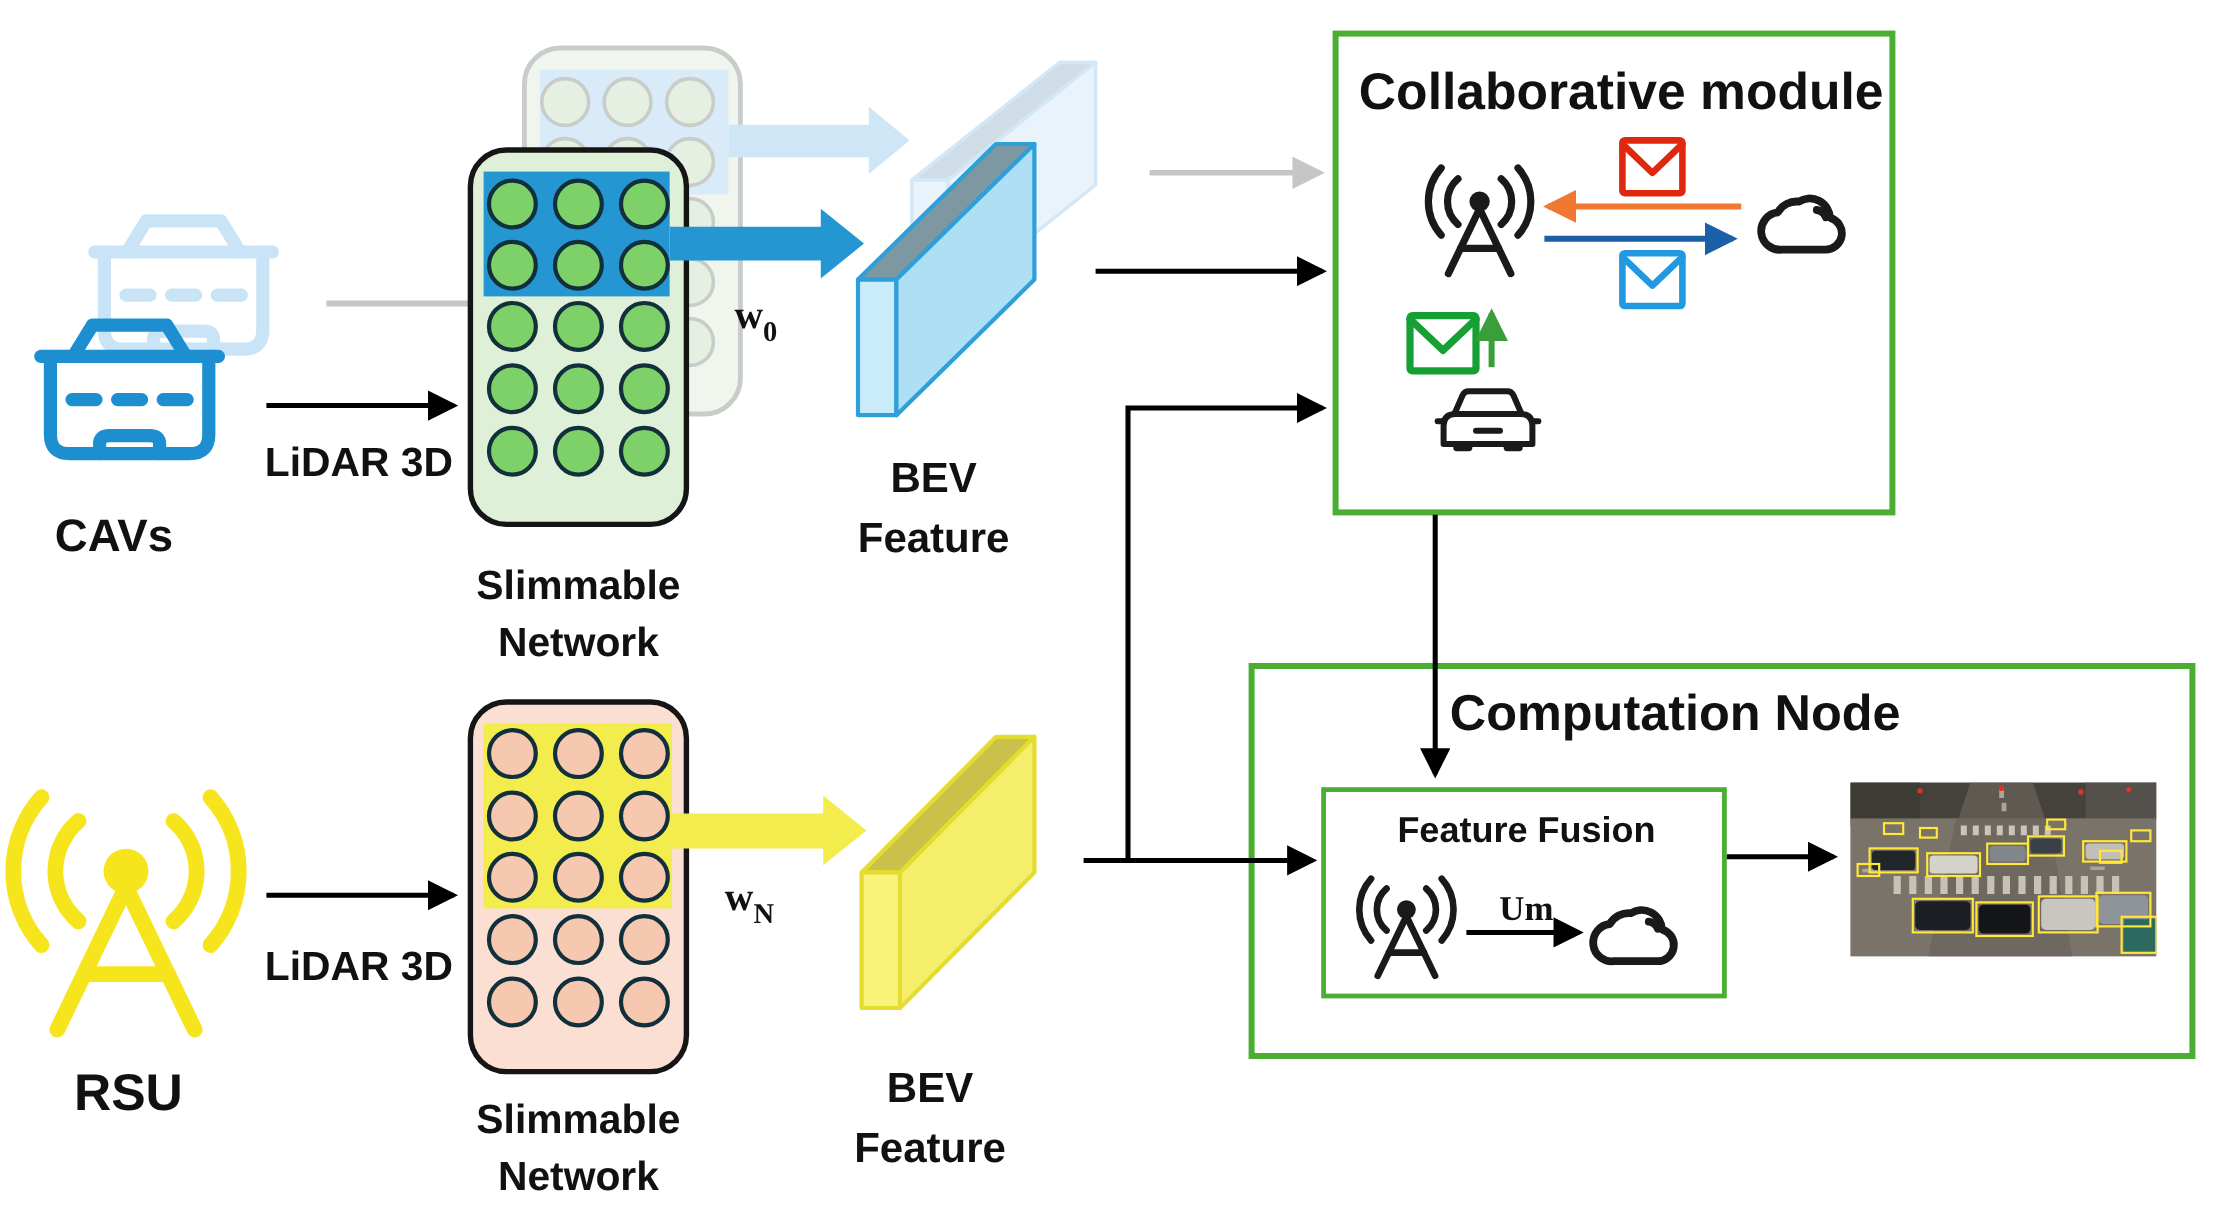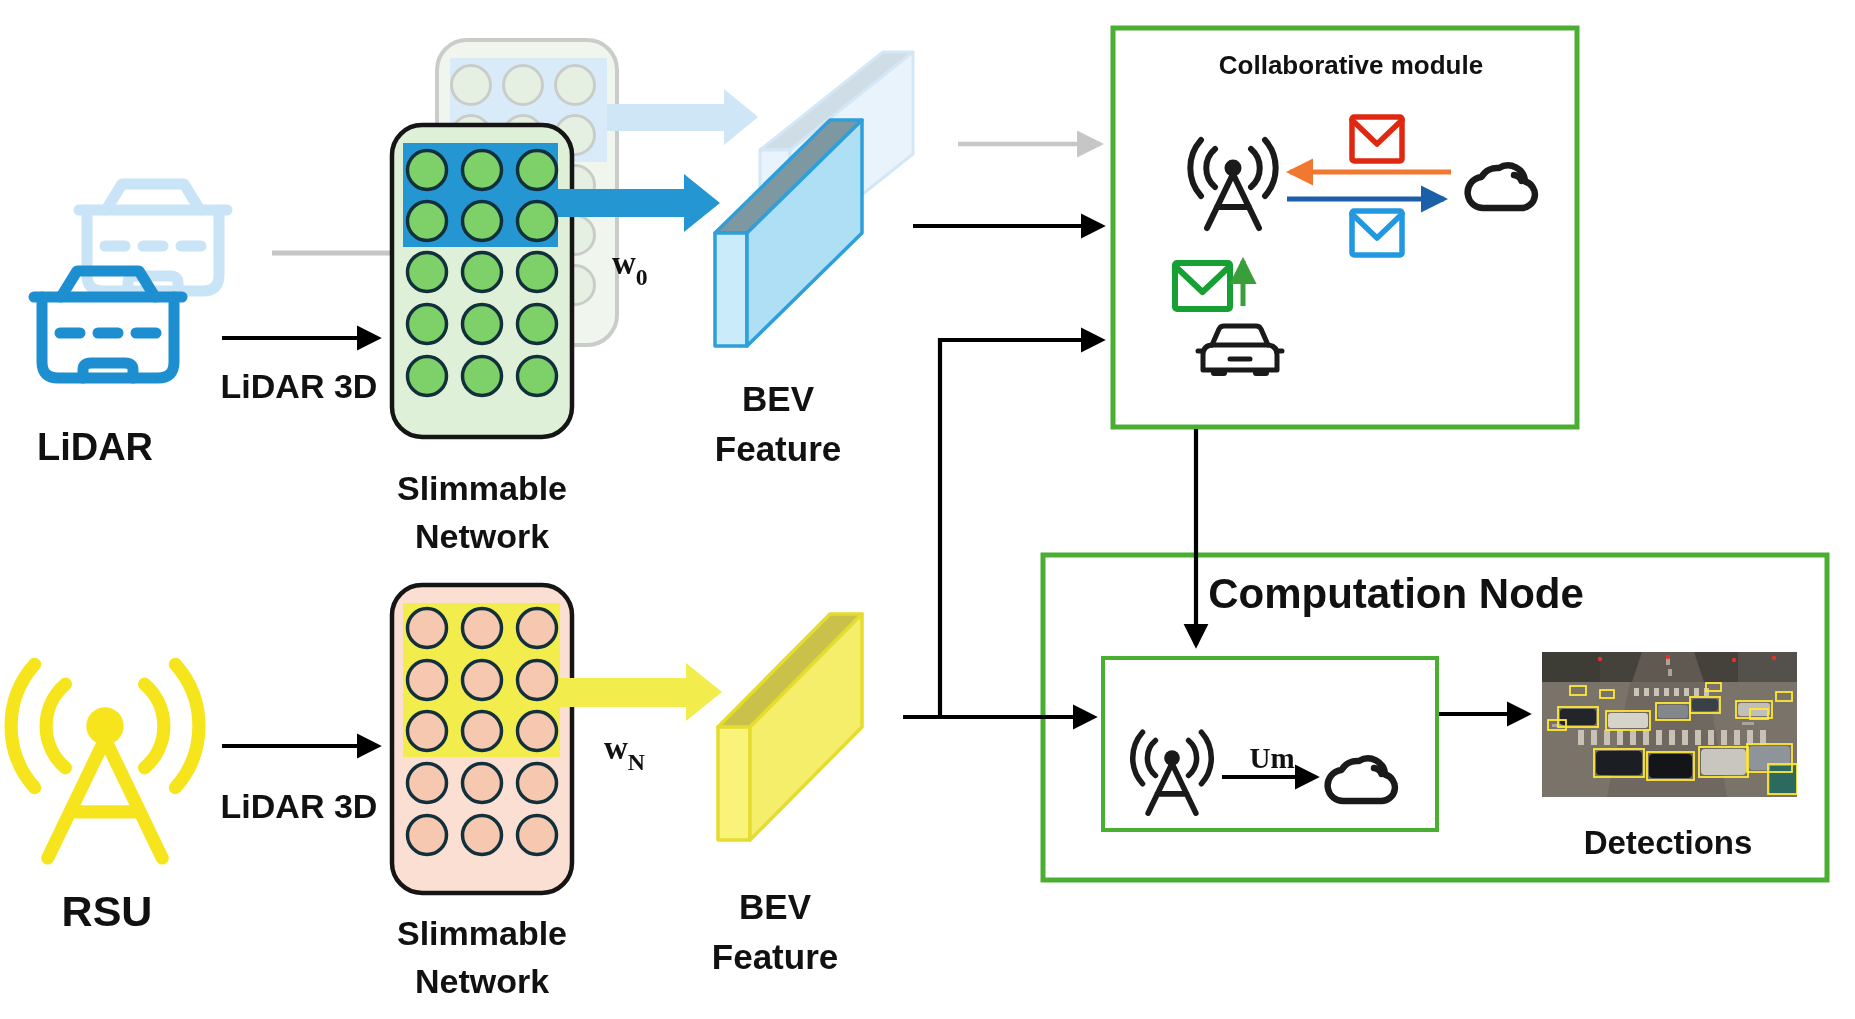--- a/index.html
+++ b/index.html
@@ -276,21 +276,21 @@
     <use href="#carShape" x="1200" y="323" class="icon-black"></use>
   </g>
 
   <g>
     <use href="#antennaShape" transform="translate(1172,758) scale(0.92)" class="icon-black"></use>
     <path class="k-arrow" d="M1222,777 H1316" stroke-width="5" marker-end="url(#ah)"></path>
     <use href="#cloudShape" x="1326" y="750" class="icon-black"></use>
   </g>
 </svg>
 
-<div class="lbl center" style="left:95px;top:421px;font-size:38px">LiDAR</div>
+<div class="lbl center" style="left:95px;top:421px;font-size:38px">CAVs</div>
 <div class="lbl center" style="left:299px;top:362px;font-size:34px">LiDAR 3D</div>
 <div class="lbl center" style="left:482px;top:464px;font-size:34px">
   <div>Slimmable</div>
   <div>Network</div>
 </div>
 <div class="lbl math" style="left:612px;top:240px;font-size:33px"><span>w</span><sub>0</sub></div>
 <div class="lbl center" style="left:778px;top:374px;font-size:35px">
   <div>BEV</div>
   <div>Feature</div>
 </div>
@@ -300,18 +300,18 @@
 <div class="lbl center" style="left:482px;top:909px;font-size:34px">
   <div>Slimmable</div>
   <div>Network</div>
 </div>
 <div class="lbl math" style="left:604px;top:725px;font-size:33px"><span>w</span><sub>N</sub></div>
 <div class="lbl center" style="left:775px;top:882px;font-size:35px">
   <div>BEV</div>
   <div>Feature</div>
 </div>
 
-<div class="lbl center" style="left:1351px;top:47px;font-size:26px">Collaborative module</div>
+<div class="lbl center" style="left:1351px;top:47px;font-size:43px">Collaborative module</div>
 <div class="lbl center" style="left:1396px;top:564px;font-size:42px">Computation Node</div>
+<div class="lbl center" style="left:1272px;top:672px;font-size:30px">Feature Fusion</div>
 <div class="lbl center math" style="left:1272px;top:738px;font-size:29px">Um</div>
-<div class="lbl center" style="left:1668px;top:820px;font-size:33px">Detections</div>
 
 </div>
 
 </body></html>

